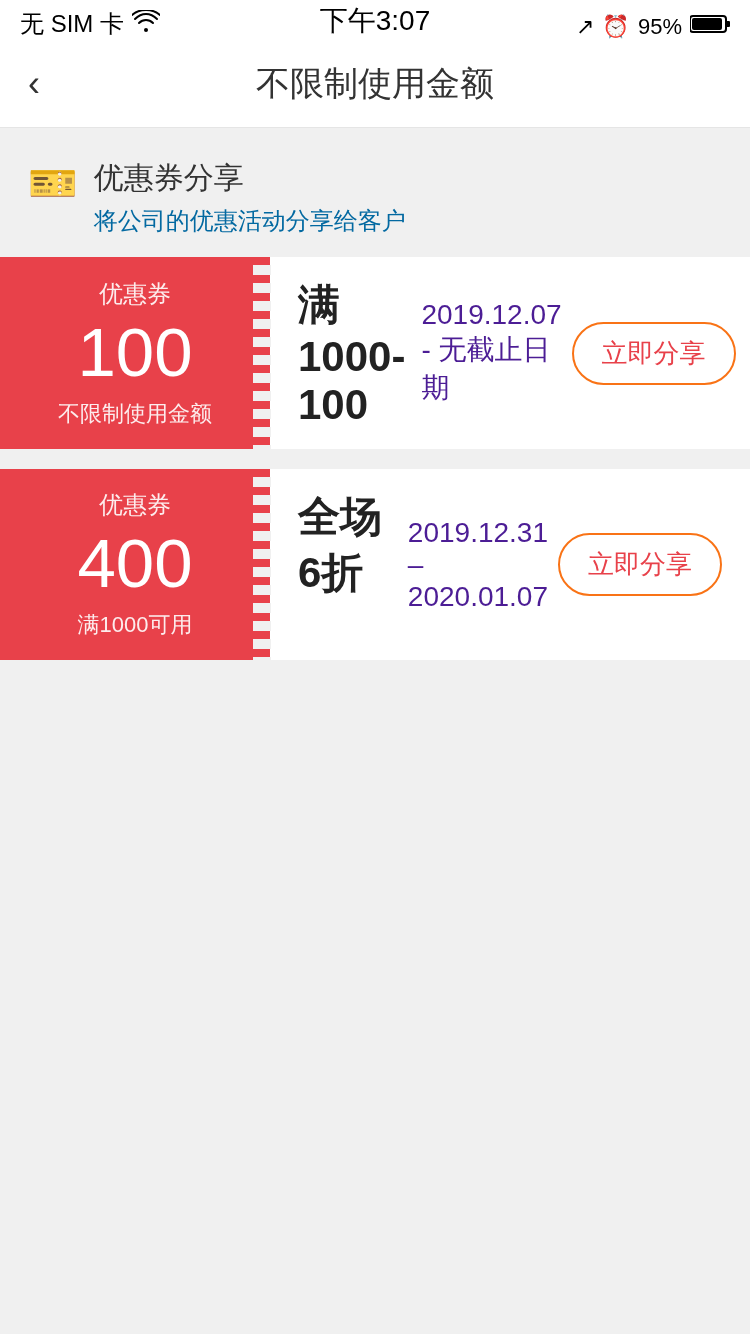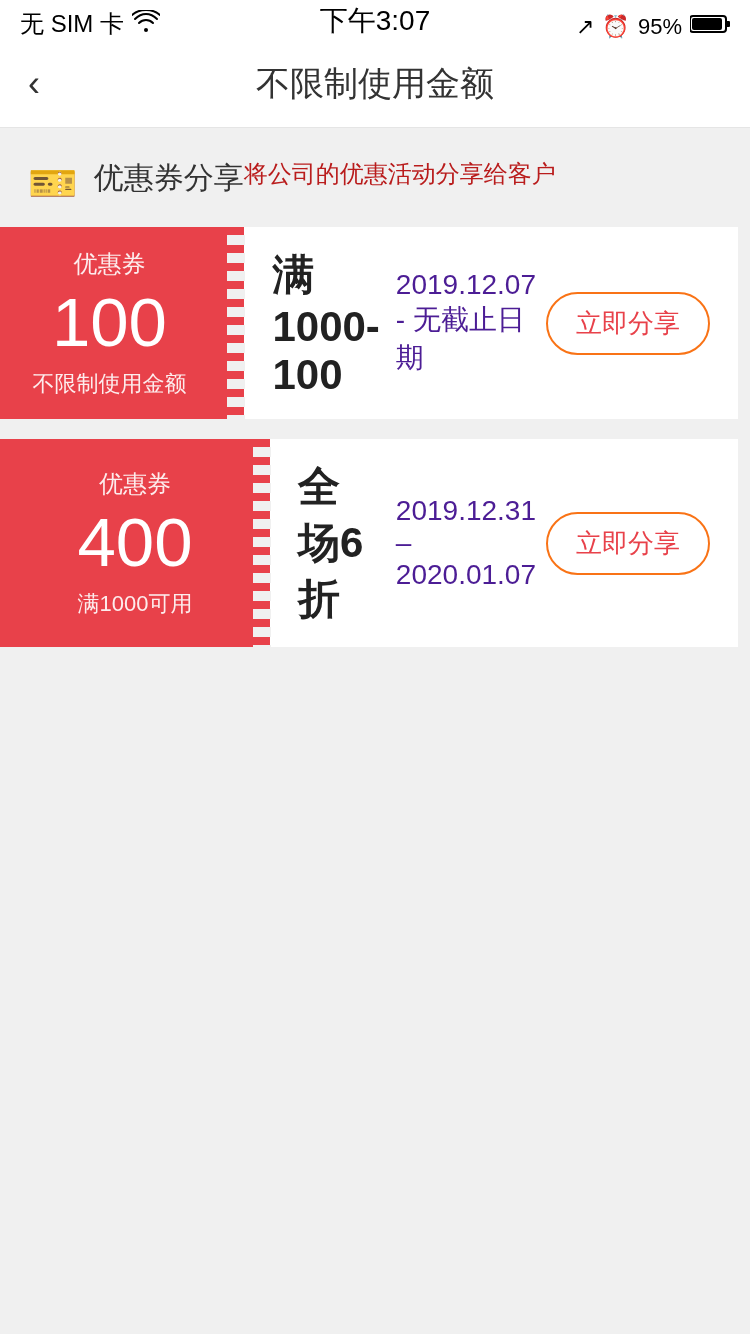--- a/index.html
+++ b/index.html
@@ -74,47 +74,47 @@
       display: flex;
       align-items: flex-start;
       gap: 16px;
     }
     .section-icon {
       font-size: 40px;
       margin-top: 2px;
     }
     .section-text-group {
       display: flex;
-      flex-direction: row;
+      flex-direction: column;
     }
     .section-title {
       font-size: 30px;
       font-weight: 500;
       color: #333;
     }
     .section-subtitle {
       font-size: 24px;
-      color: #b91c1c;
+      color: #0369a1;
+      margin-top: 6px;
     }
 
     
     .coupons-container {
       background: #f0f0f0;
       padding: 0 0 30px 0;
     }
 
     
     .coupon-card {
       background: #fff;
-      margin: 0 12px 20px 0;
+      margin: 0 0 20px 0;
       display: flex;
       overflow: hidden;
       position: relative;
       min-height: 180px;
-      justify-content: flex-end;
     }
 
     
     .coupon-left {
       width: 270px;
       background: #e8414a;
       display: flex;
       flex-direction: column;
       align-items: center;
       justify-content: center;

